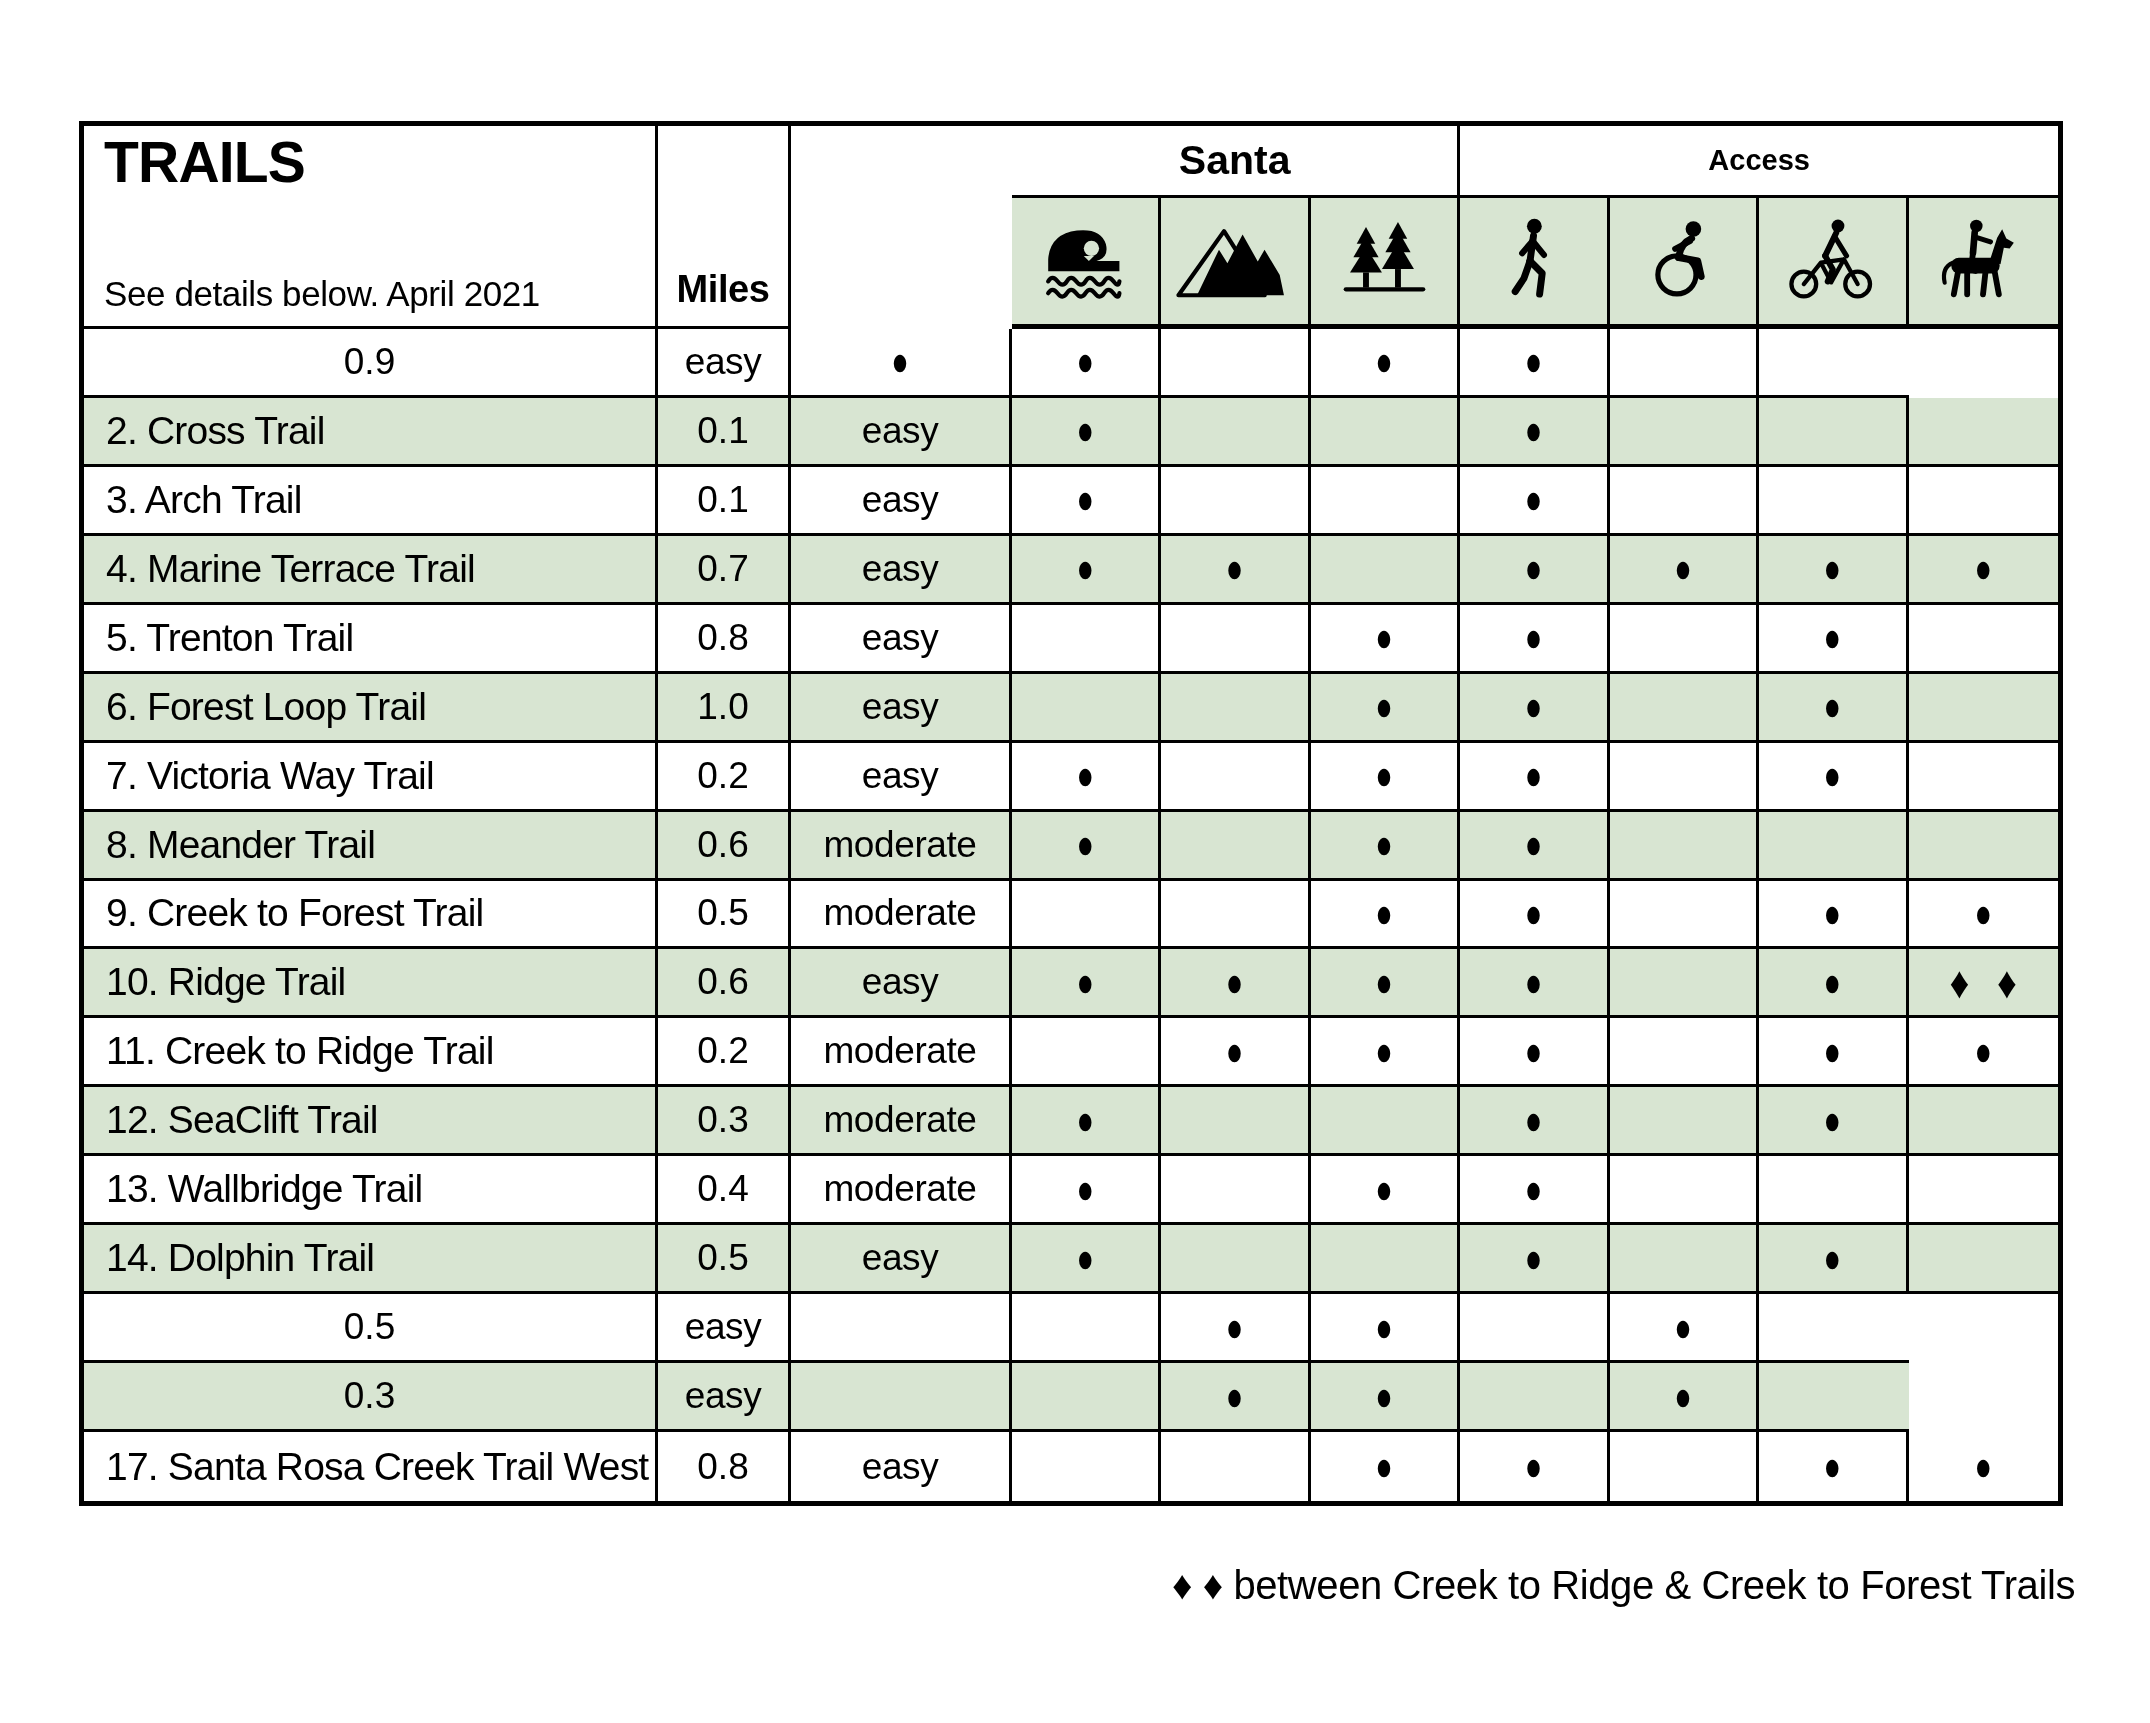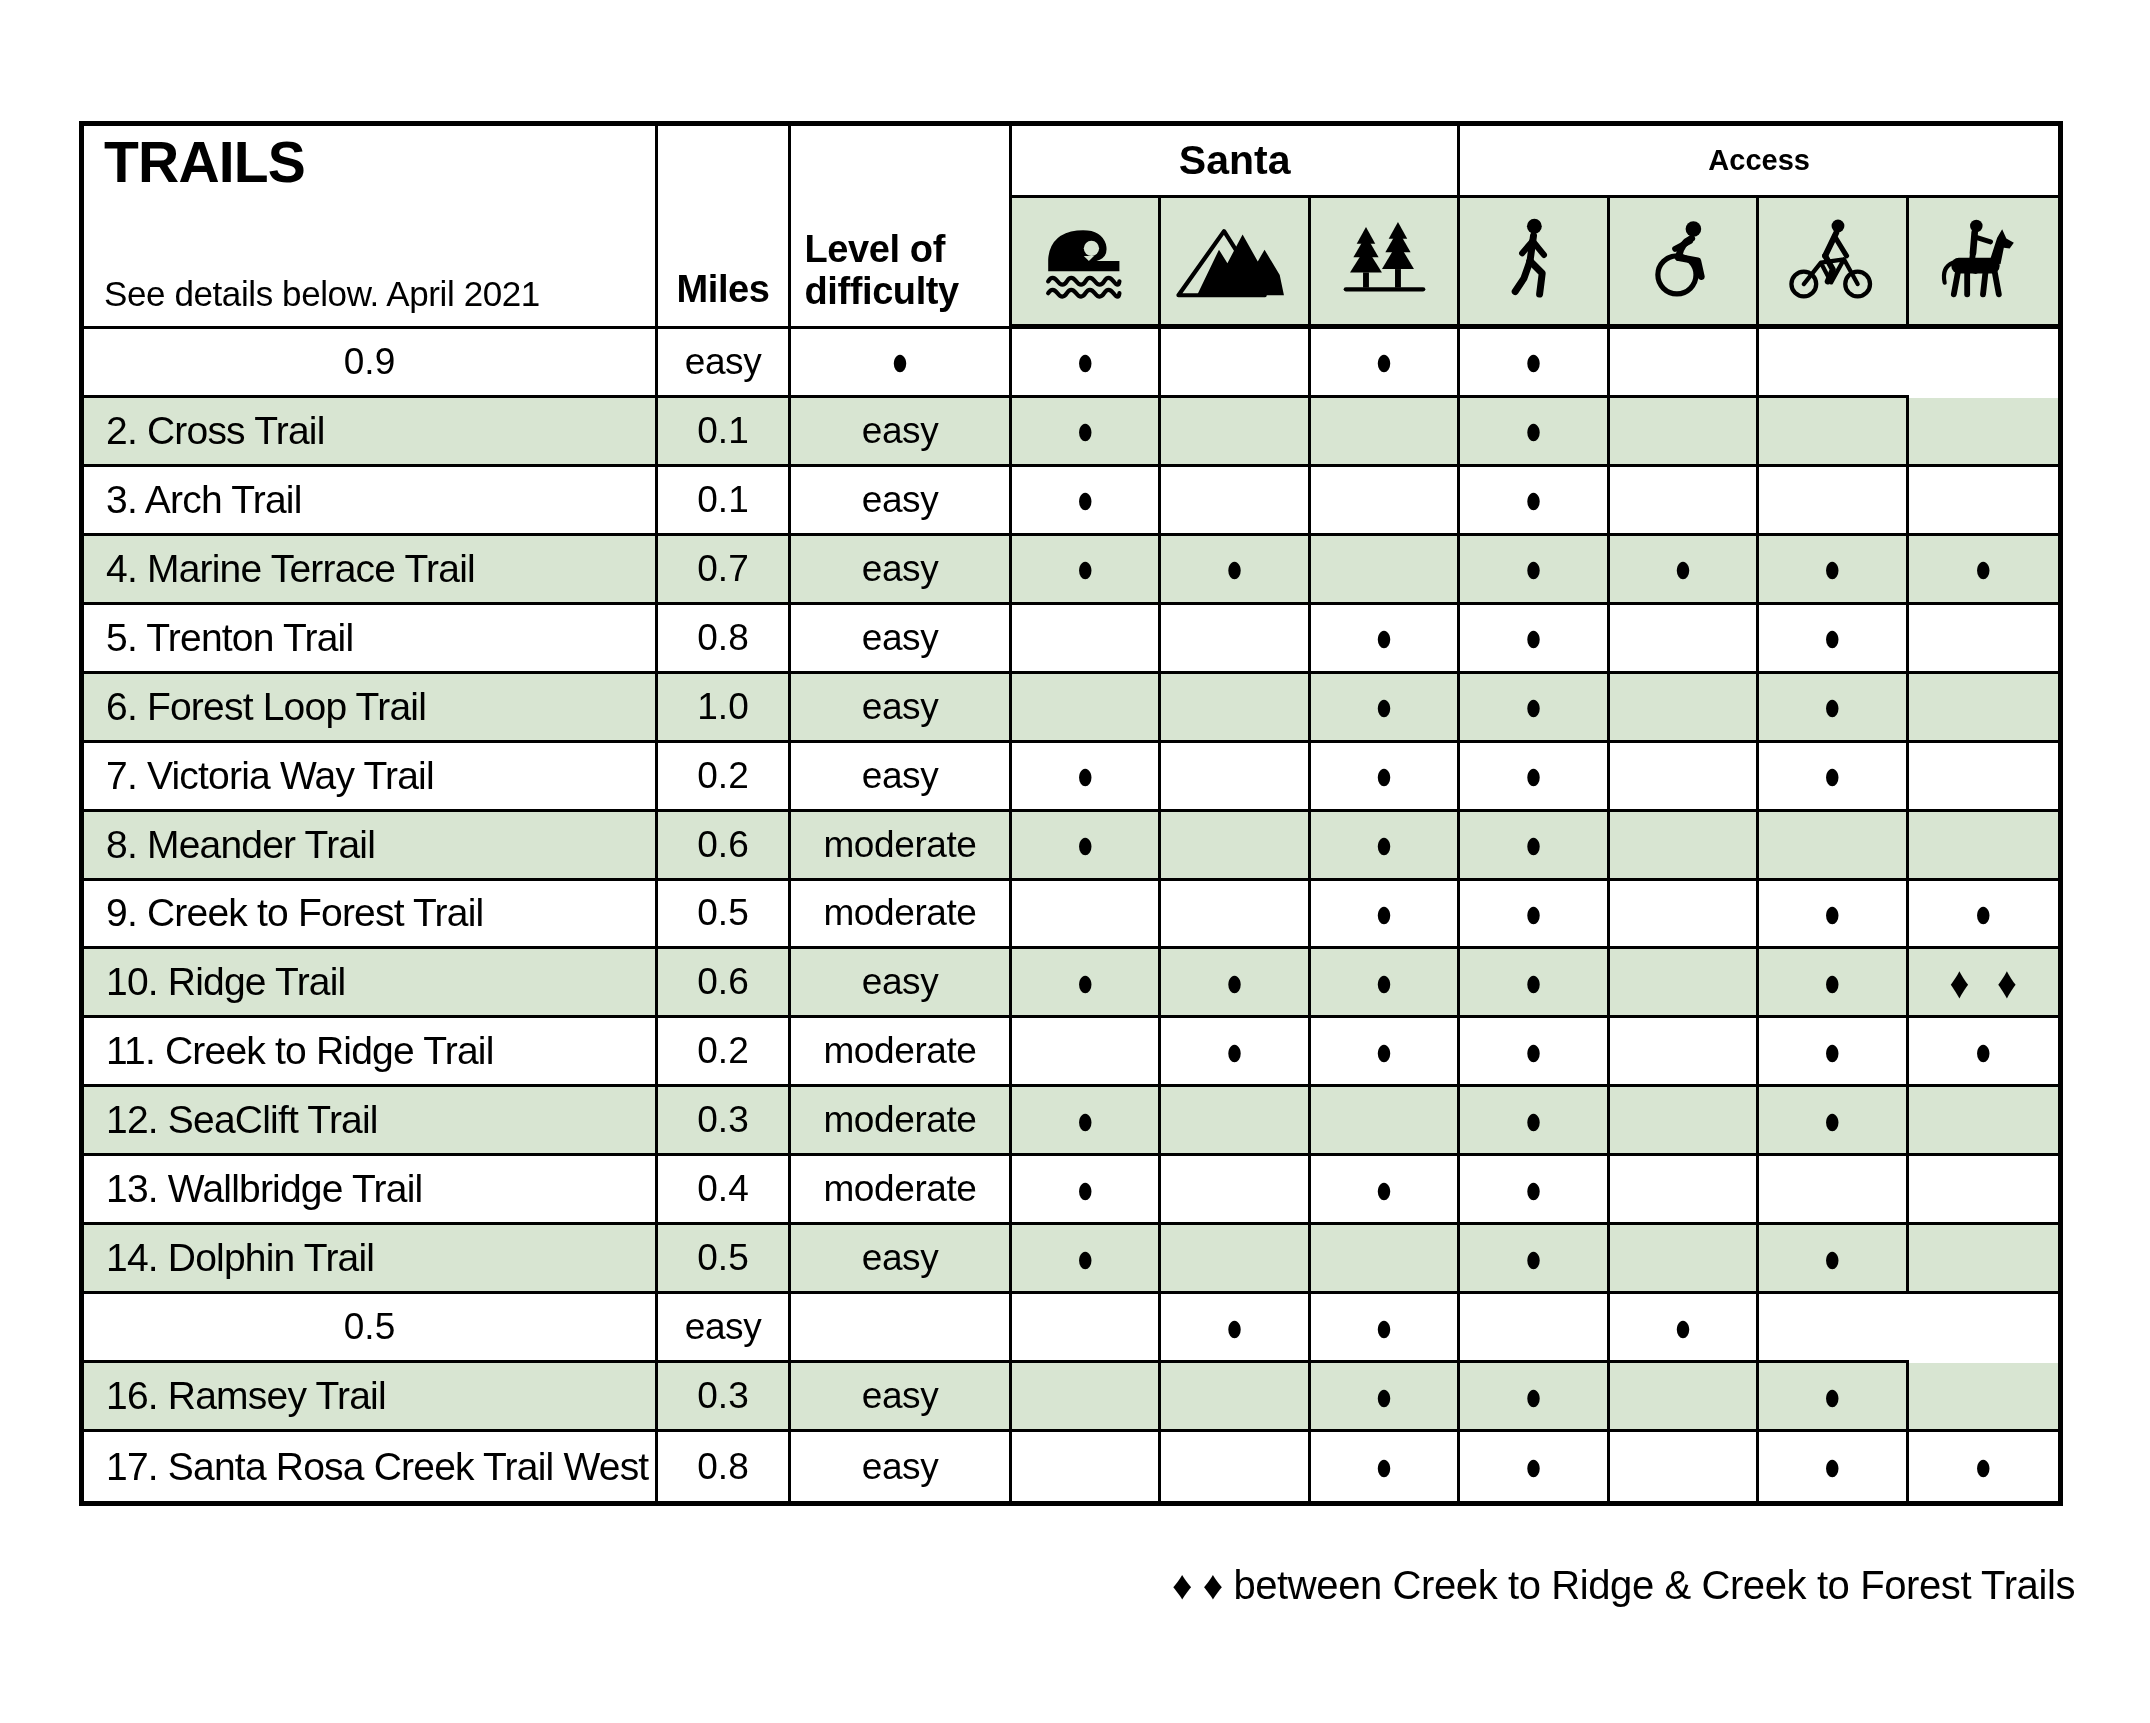--- a/index.html
+++ b/index.html
@@ -85,26 +85,20 @@
 
     <div class="cell h-trails">
       <div class="title">TRAILS</div>
       <div class="subtitle">See details below. April 2021</div>
     </div>
 
     <div class="cell h-miles">
       <span>Miles</span>
     </div>
 
-    <div class="cell h-diff">
-      <div>
-        <div>Level of</div>
-        <div>difficulty</div>
-      </div>
-    </div>
 
     <div class="cell h-views">
       <span>Santa</span>
     </div>
 
     <div class="cell h-access br0">
       <span>Access</span>
     </div>
 
     <div class="cell icon-cell c4">
@@ -549,21 +543,20 @@
     <div class="cell mark-cell" style="grid-row-start: 17;">
         <span class="glyph"></span>
       </div>
     <div class="cell mark-cell" style="grid-row-start: 17;">
         <span class="glyph">●</span>
       </div>
     <div class="cell mark-cell br0" style="grid-row-start: 17;">
         <span class="glyph"></span>
       </div>
 
-    <div class="cell name-cell green" style="grid-row-start: 18;">16. Ramsey Trail</div>
     <div class="cell miles-cell green" style="grid-row-start: 18;">0.3</div>
     <div class="cell diff-cell green" style="grid-row-start: 18;">easy</div>
     <div class="cell mark-cell green" style="grid-row-start: 18;">
         <span class="glyph"></span>
       </div>
     <div class="cell mark-cell green" style="grid-row-start: 18;">
         <span class="glyph"></span>
       </div>
     <div class="cell mark-cell green" style="grid-row-start: 18;">
         <span class="glyph">●</span>

